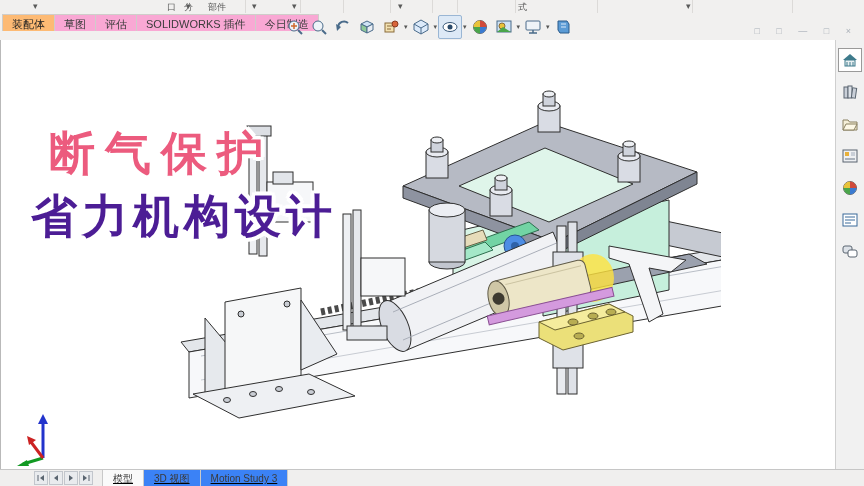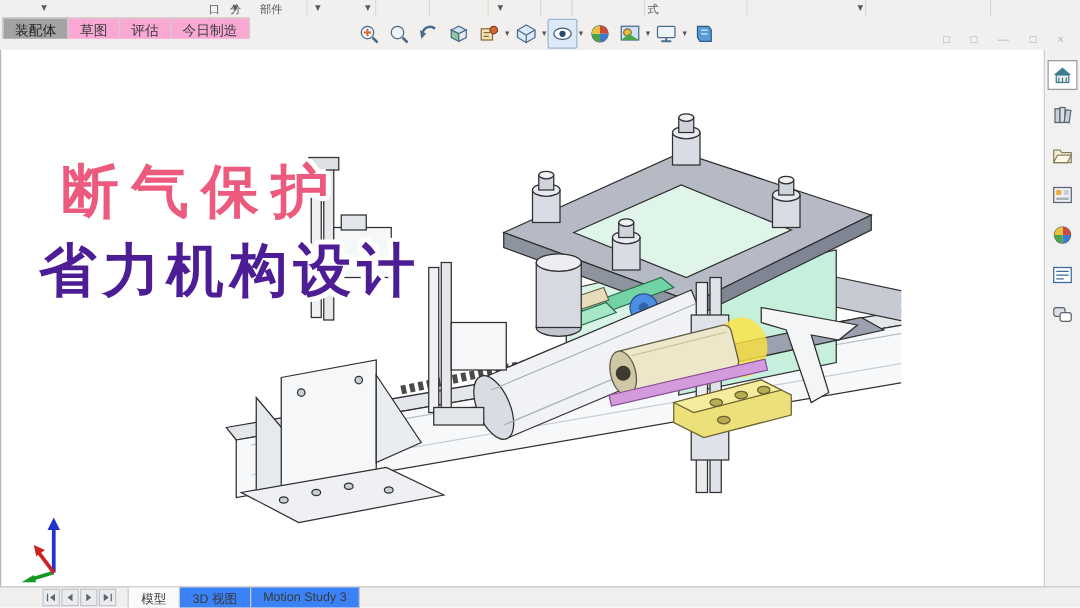--- a/index.html
+++ b/index.html
@@ -6,21 +6,21 @@
   body{width:864px;height:486px;overflow:hidden;position:relative;
        font-family:"Liberation Sans","DejaVu Sans",sans-serif;background:#fff;}
   
   .header{position:absolute;top:0;left:0;width:864px;height:40px;background:#f1f0ef;}
   .ribbon-row{position:absolute;top:0;left:0;width:864px;height:14px;overflow:hidden;}
   .frag{position:absolute;top:1px;font-size:9px;color:#5a5a5a;white-space:nowrap;}
   .rdiv{position:absolute;top:0;width:1px;height:13px;background:#dcdad8;}
   .tabs{position:absolute;top:14px;left:2px;display:flex;height:17px;}
   .tab{font-size:11px;color:#3c3c3c;padding:2px 9px 0 9px;background:#f9a8d4;
        border:1px solid #cfcdca;border-bottom:none;margin-right:-1px;cursor:default;}
-  .tab.active{background:#a3a3a3;color:#222;}
+  .tab.active{background:#fdba74;color:#222;}
   .hud{position:absolute;left:283px;top:15px;display:flex;align-items:center;height:24px;}
   .hud-btn{display:flex;align-items:center;padding:2px 2px;border:1px solid transparent;border-radius:2px;}
   .hud-btn.pressed{background:#dde9f6;border-color:#9ab6d4;}
   .caret{font-size:7px;color:#555;margin:0 1px 0 1px;}
   .win-controls{position:absolute;right:6px;top:26px;font-size:9px;color:#aab0b8;letter-spacing:7px;}
   
   .viewport{position:absolute;top:40px;left:0;width:836px;height:430px;background:#fff;
             border-left:1px solid #b9b9b9;overflow:hidden;}
   .overlay-line{position:absolute;font-weight:800;white-space:nowrap;z-index:5;
      text-shadow:-3px -3px 0 #fff,3px -3px 0 #fff,-3px 3px 0 #fff,3px 3px 0 #fff,
@@ -30,21 +30,21 @@
   .model-svg{position:absolute;left:140px;top:10px;z-index:1;}
   .triad-svg{position:absolute;left:12px;top:372px;z-index:2;}
   
   .task-pane{position:absolute;top:40px;right:0;width:28px;height:430px;background:#f1f1f1;
              border-left:1px solid #cfcfcf;}
   .tp-icon{width:22px;height:22px;margin:8px auto 4px auto;display:flex;align-items:center;
            justify-content:center;border:1px solid transparent;}
   .tp-icon.active{background:#fff;border-color:#9a9a9a;}
   
   .bottom-bar{position:absolute;bottom:0;left:0;width:864px;height:16px;background:#f0efee;
-              border-top:1px solid #c6c6c6;display:flex;align-items:stretch;}
+              border-top:1px solid #c6c6c6;display:flex;align-items:stretch;text-decoration:underline;}
   .nav-group{display:flex;align-items:center;margin-left:34px;}
   .nav-btn{width:12px;height:12px;display:flex;align-items:center;justify-content:center;
            border:1px solid #c2c6cc;background:#e9ebee;margin-right:1px;}
   .btab{font-size:10px;color:#3a3a3a;padding:1px 10px 0 10px;border-right:1px solid #c9c9c9;
         display:flex;align-items:center;background:#3b82f6;}
   .btab:first-of-type{border-left:1px solid #c9c9c9;margin-left:8px;}
   .btab.active{background:#fafafa;}
 </style>
 </head>
 <body>
@@ -69,20 +69,21 @@
       <div class="rdiv" style="left: 457px;"></div>
       <div class="rdiv" style="left: 515px;"></div>
       <div class="rdiv" style="left: 597px;"></div>
       <div class="rdiv" style="left: 692px;"></div>
       <div class="rdiv" style="left: 792px;"></div>
     </div>
   <div class="tabs" id="cmdTabs">
       <div class="tab active">装配体</div>
       <div class="tab">草图</div>
       <div class="tab">评估</div>
+      <div class="tab">SOLIDWORKS 插件</div>
       <div class="tab">今日制造</div>
     </div>
   <div class="hud" id="hudBar">
       <div class="hud-btn">
         <svg width="18" height="18" viewBox="0 0 18 18">
           <circle cx="8" cy="8" r="5" fill="#eef3f8" stroke="#4a6b8a"></circle>
           <path d="M12 12 L16 16" stroke="#4a6b8a" stroke-width="2"></path>
           <path d="M8 5v6M5 8h6" stroke="#d06a2c" stroke-width="1.5"></path>
         </svg>
       </div>

